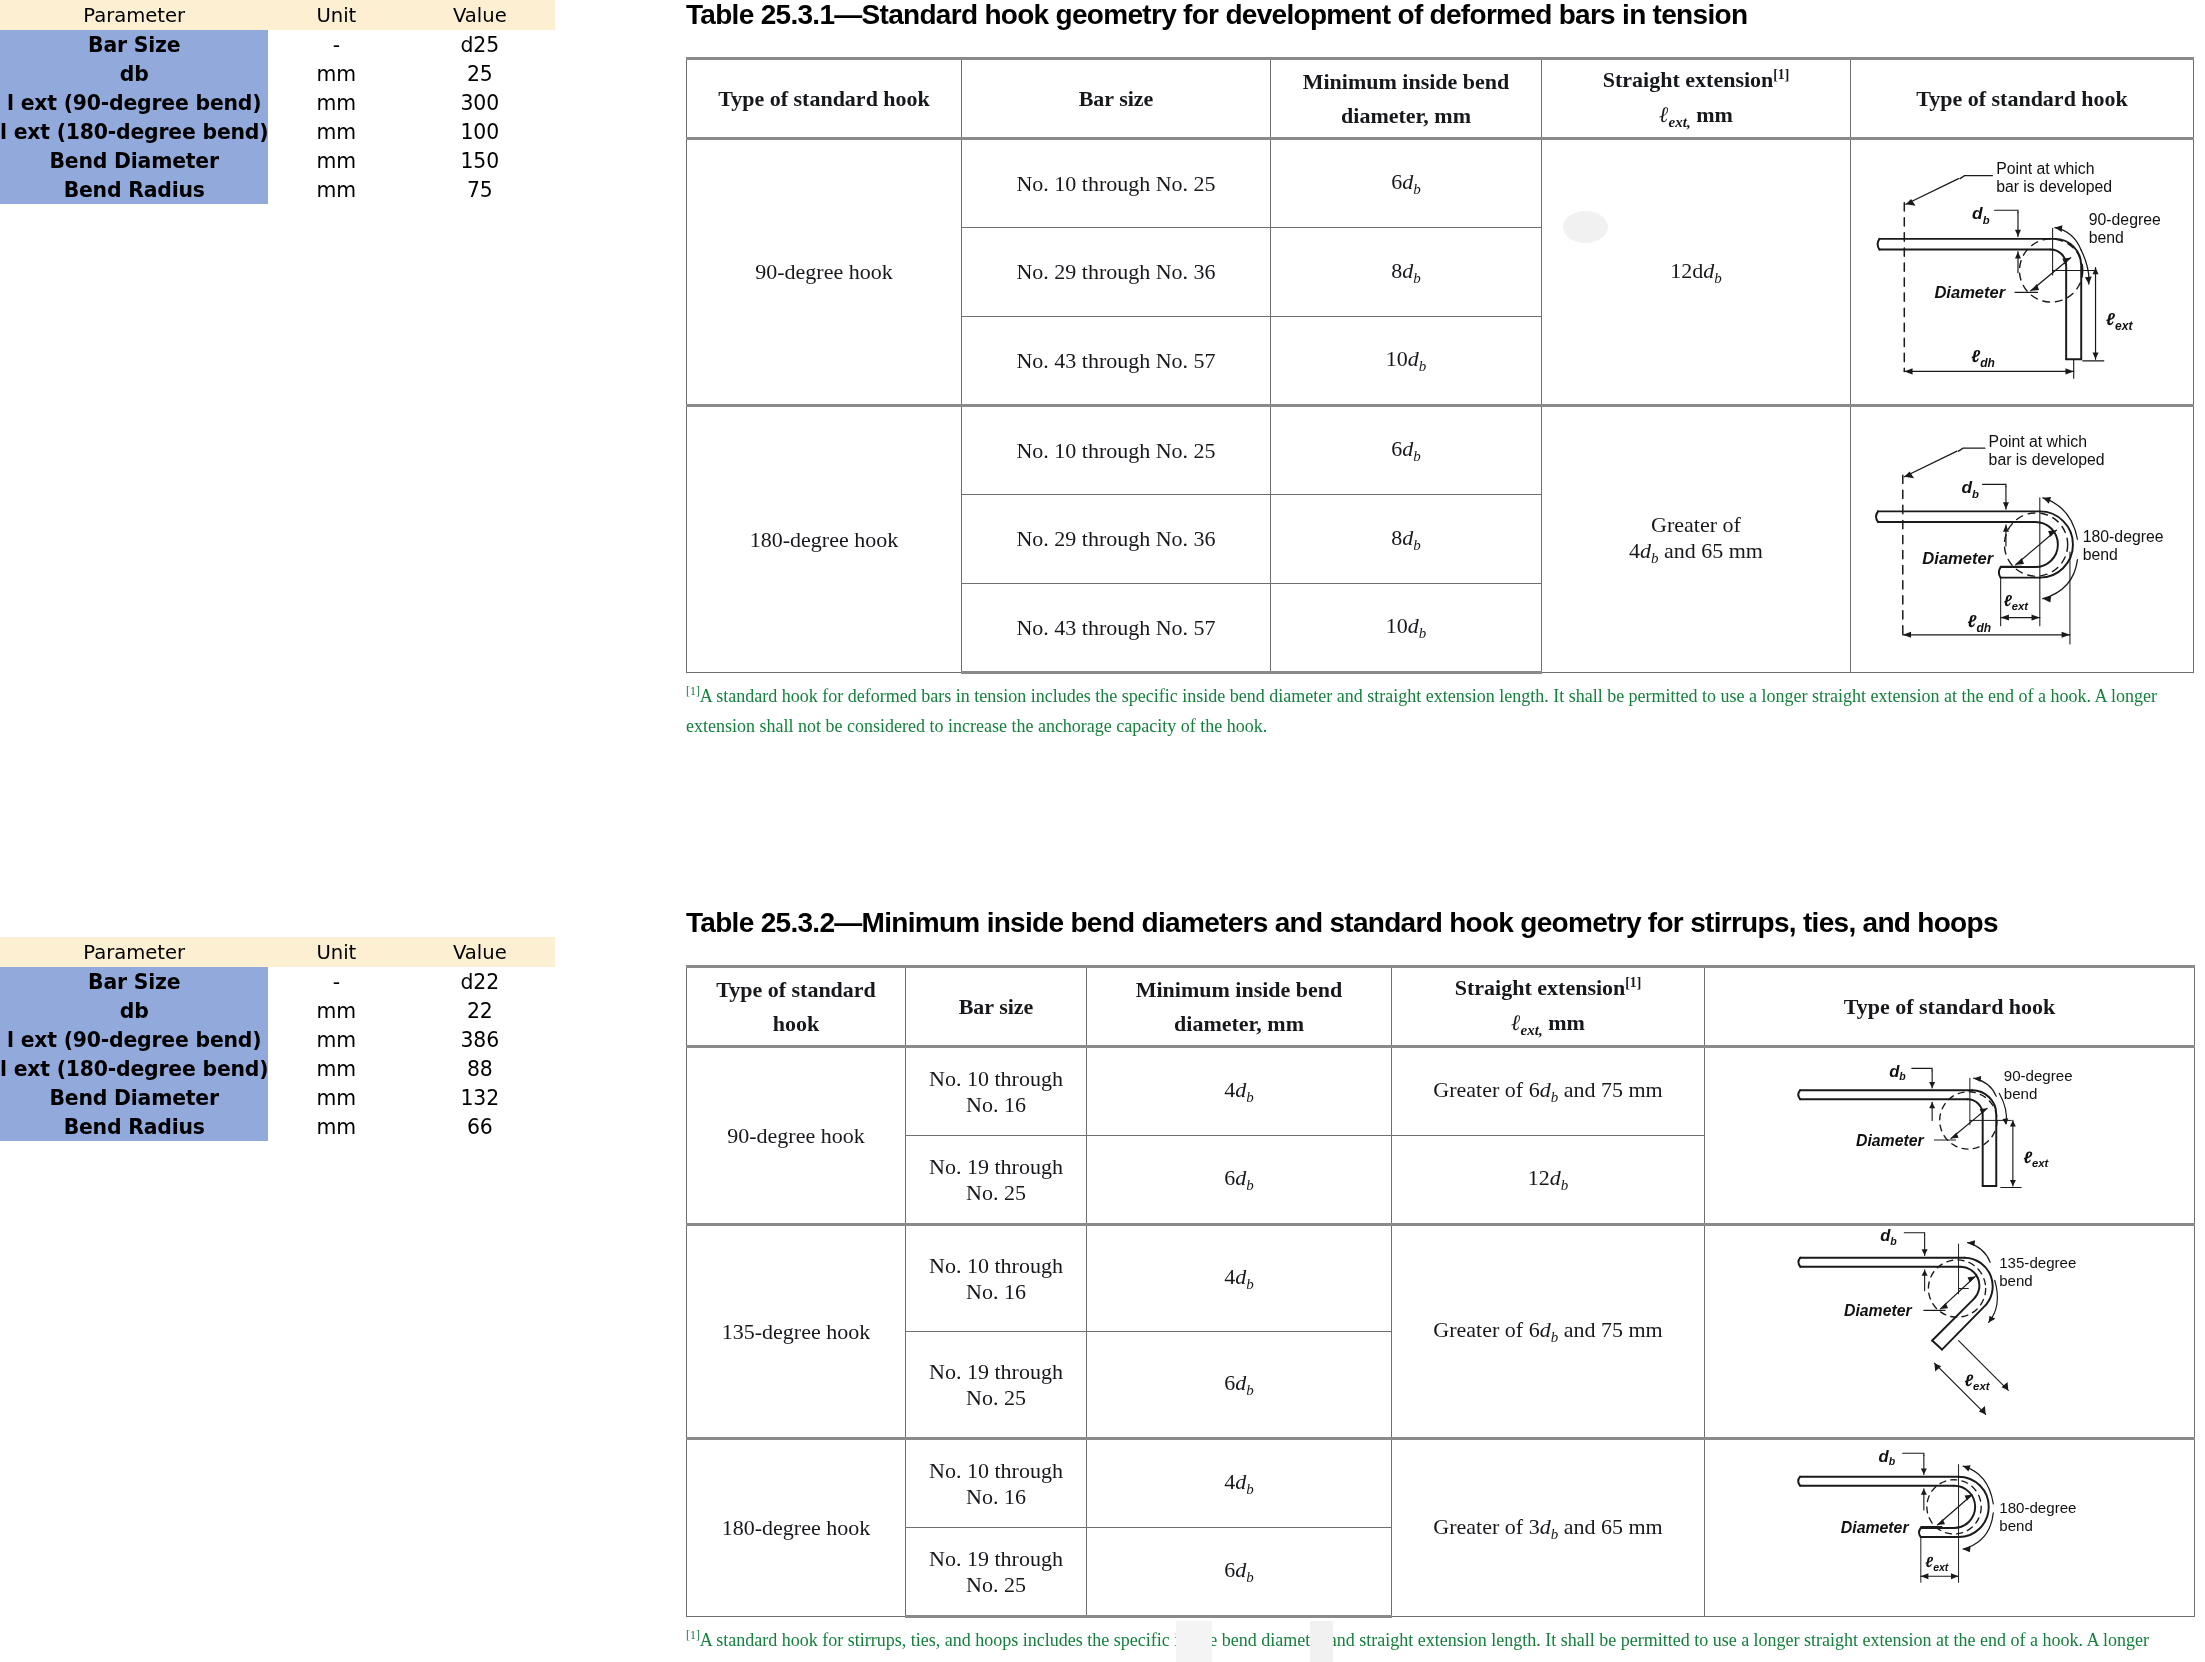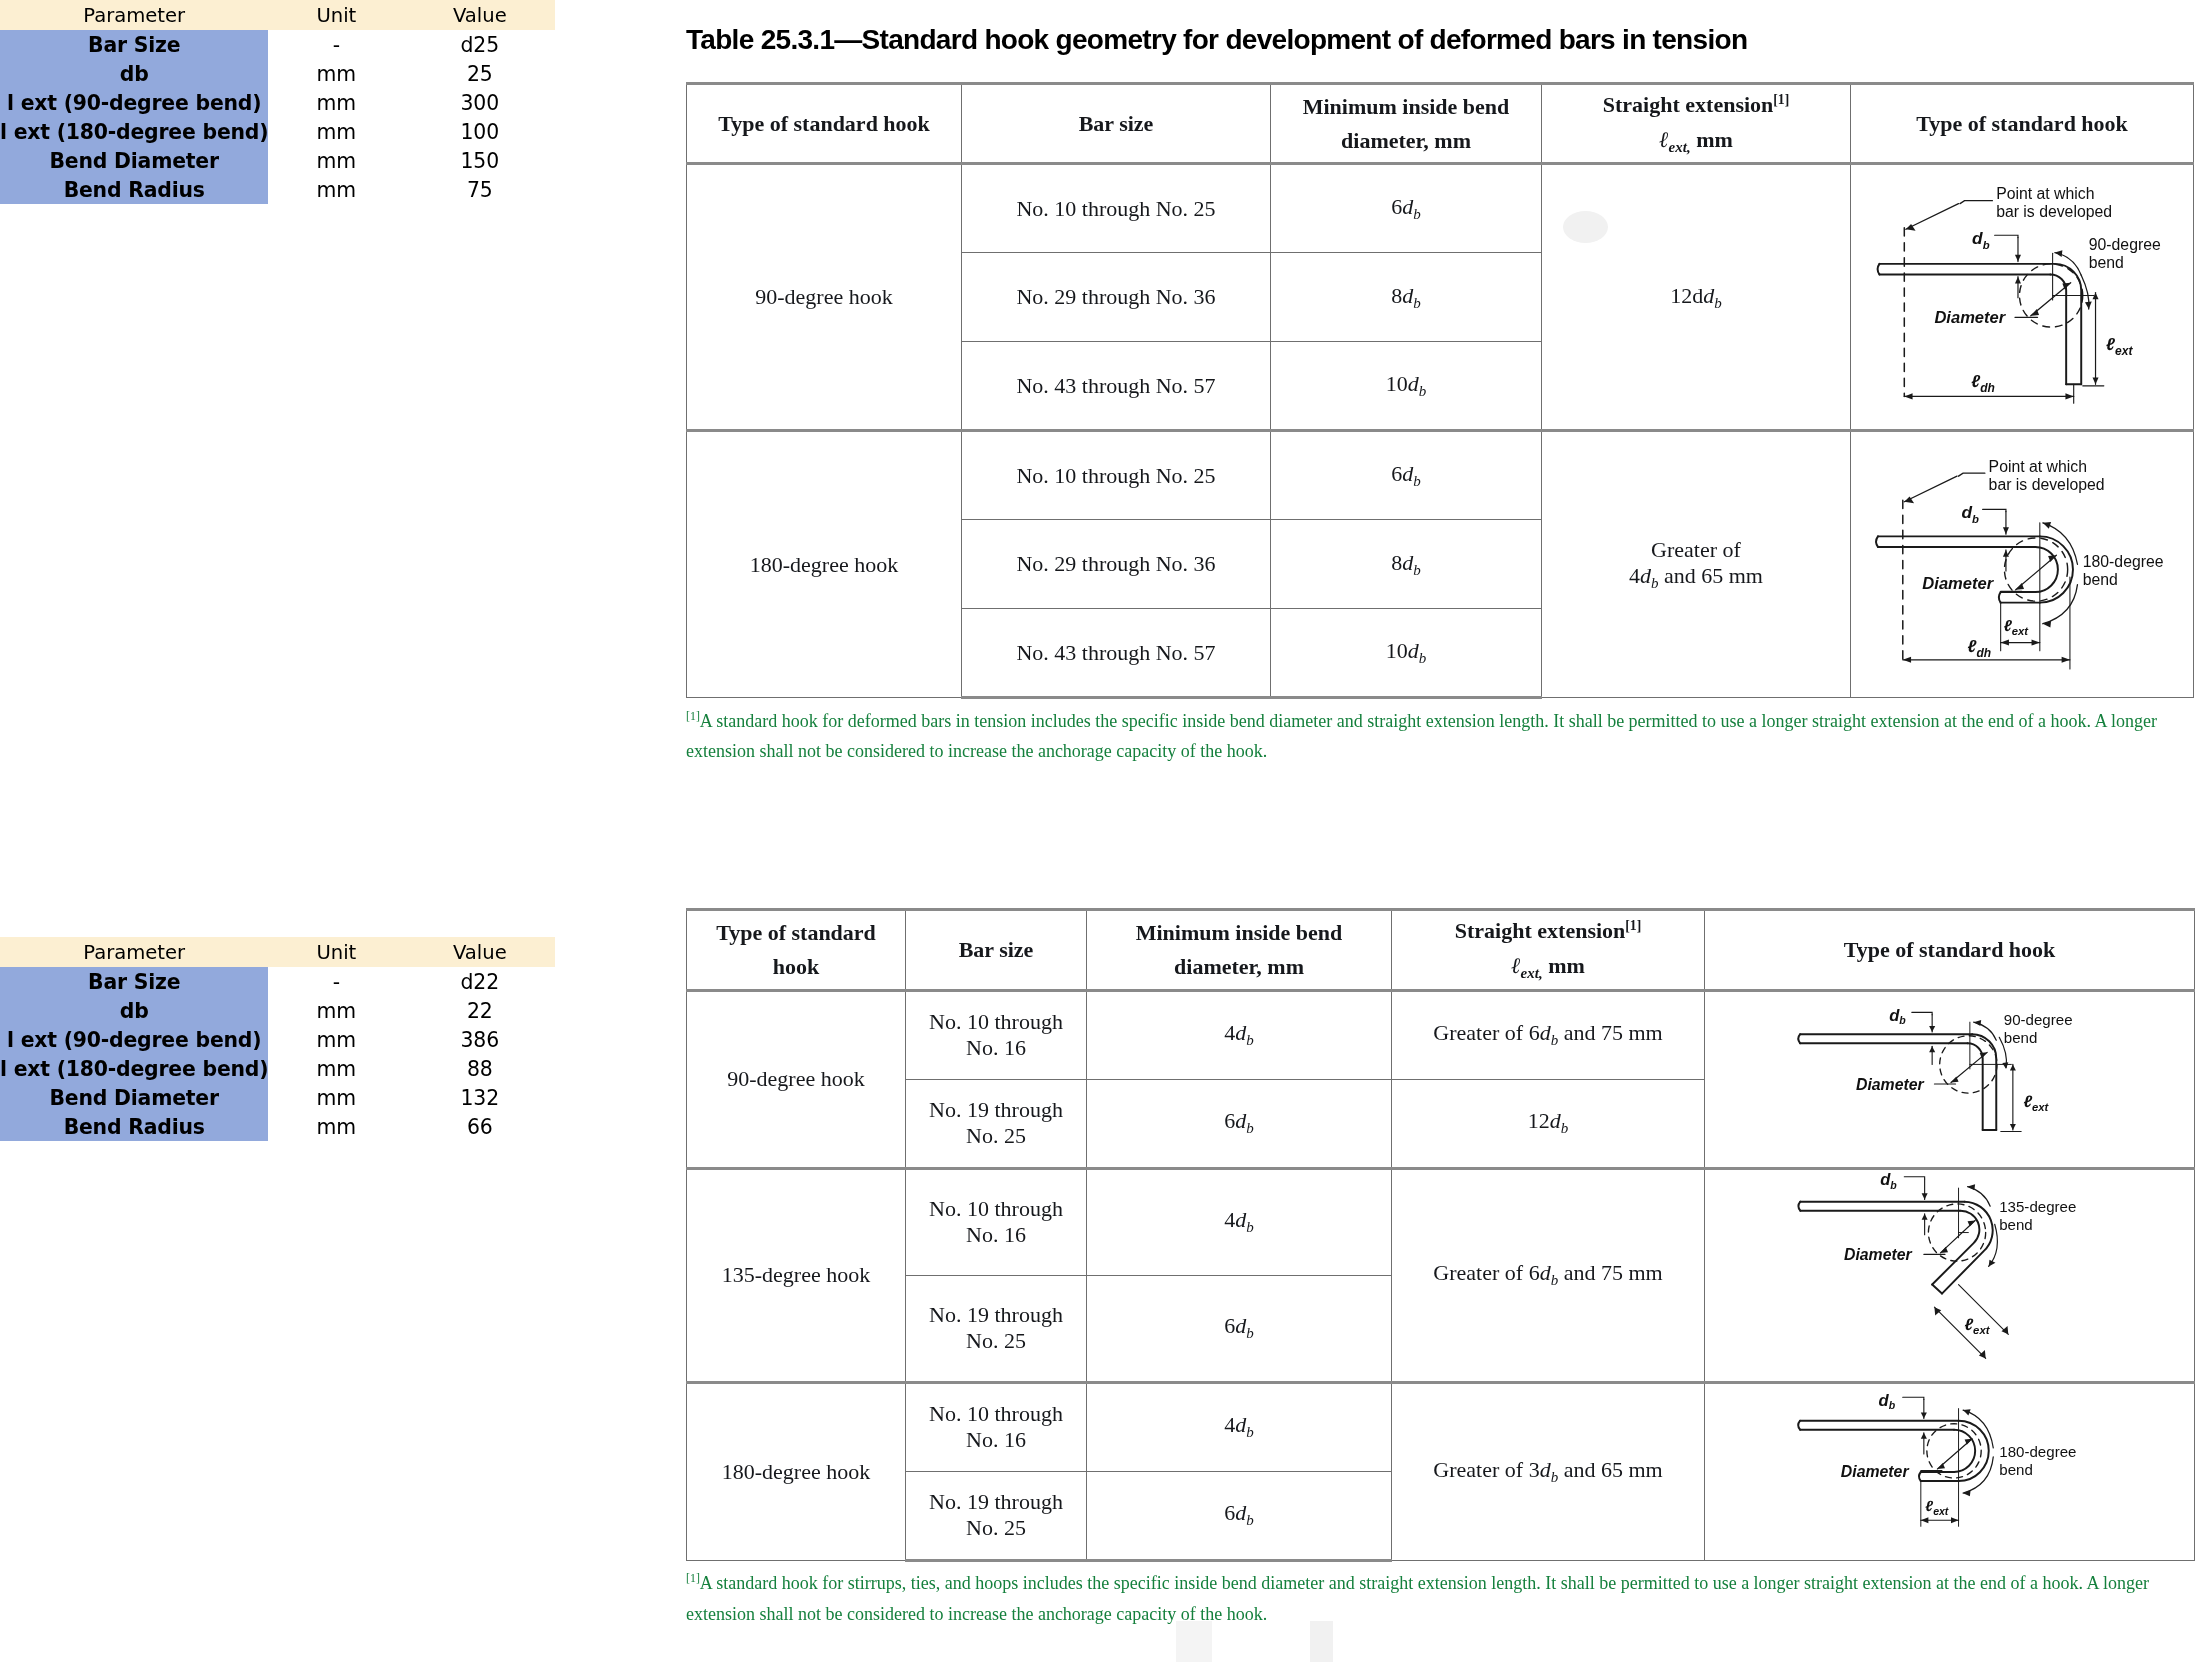--- a/index.html
+++ b/index.html
@@ -55,21 +55,21 @@
   }
   .col-name  { width: 241px; }
   .col-unit  { width: 136px; }
   .col-value { width: 151px; }
 
   #param-table-1 { left: 0px;  top: 0px; }
   #param-table-2 { left: 0px;  top: 937px; }
 
   
   .aci-block { position: absolute; }
-  #aci-block-1 { left: 671px; top: 0px;   width: 1534px; margin-top: 25px; }
+  #aci-block-1 { left: 671px; top: 0px;   width: 1534px; }
   #aci-block-2 { left: 671px; top: 908px; width: 1534px; }
 
   .aci-title {
     font-family: "Liberation Sans", sans-serif;
     font-weight: bold;
     font-size: 28px;
     color: #000000;
     letter-spacing: -0.7px;
     line-height: 1.1;
     margin: 0 0 26px 15px;
@@ -432,20 +432,21 @@
     </tbody>
   </table>
 
   <div class="footnote">
     <sup>[1]</sup><span>A standard hook for deformed bars in tension includes the specific inside bend diameter and straight extension length. It shall be permitted to use a longer straight extension at the end of a hook. A longer extension shall not be considered to increase the anchorage capacity of the hook.</span>
   </div>
 </div>
 
 <div class="aci-block" id="aci-block-2">
 
+  <div class="aci-title">Table 25.3.2—Minimum inside bend diameters and standard hook geometry for stirrups, ties, and hoops</div>
 
   <table class="aci">
     <colgroup>
       <col style="width:219px">
         <col style="width:181px">
         <col style="width:305px">
       <col style="width:313px">
         <col style="width:490px">
     </colgroup>
     <thead>

